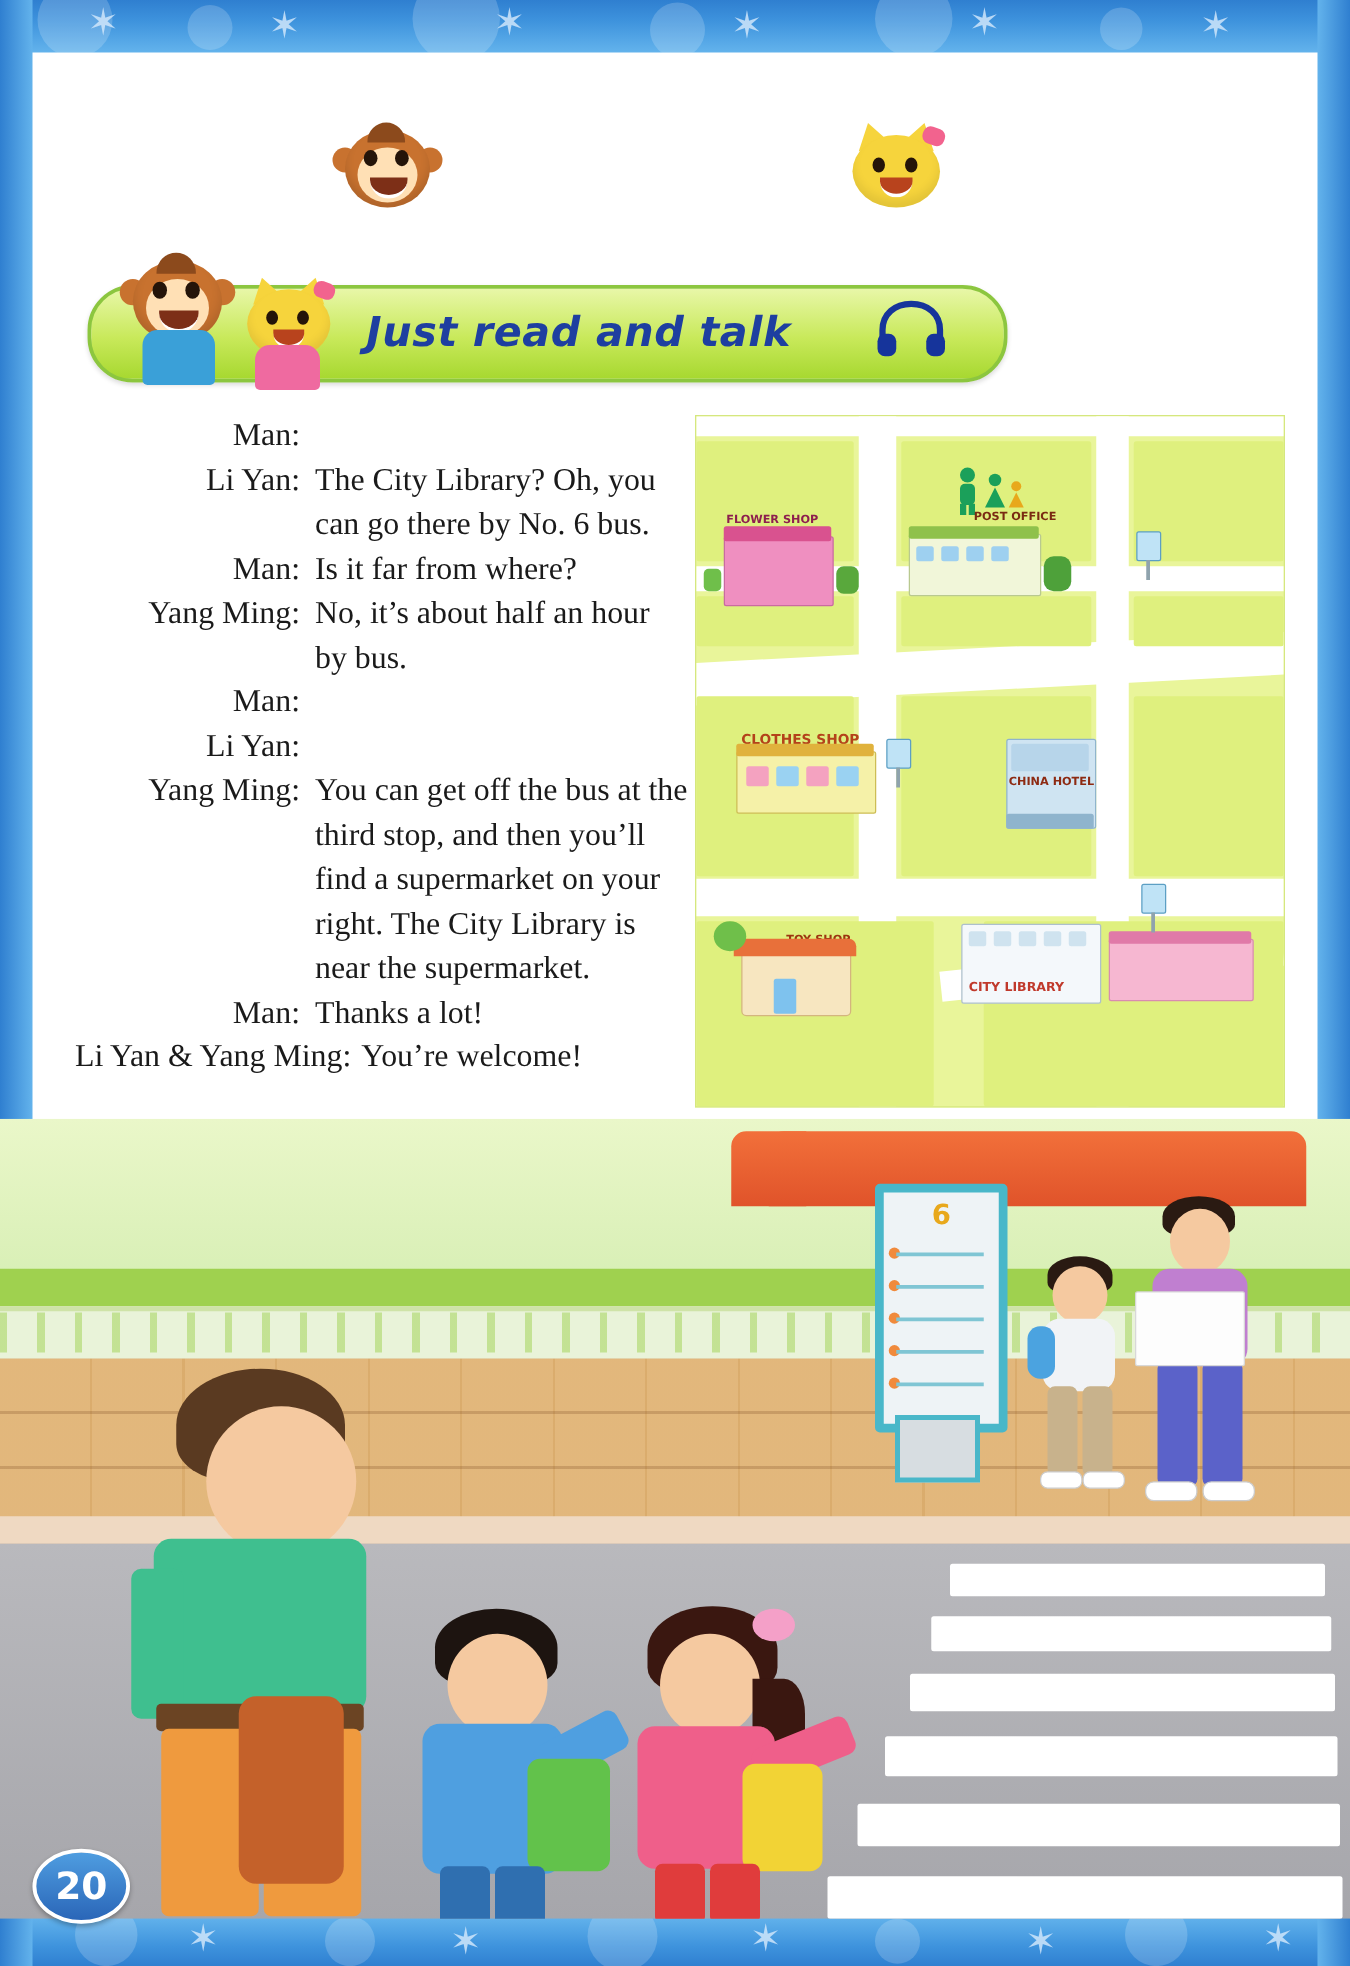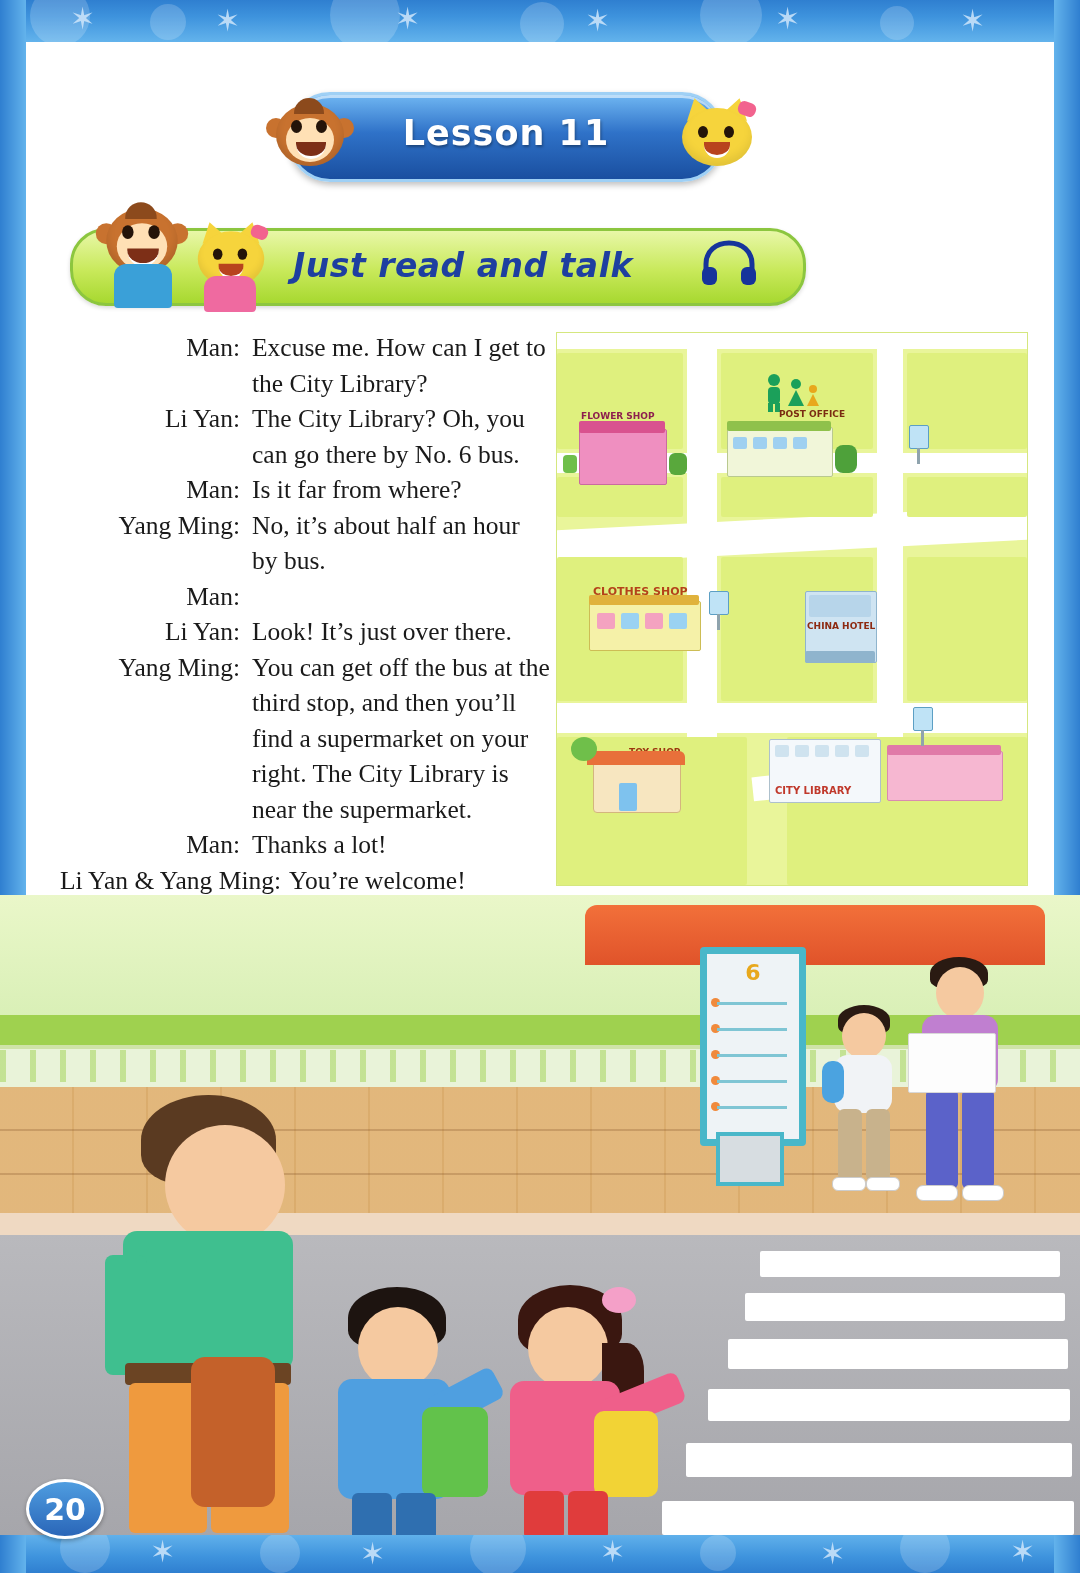--- a/index.html
+++ b/index.html
@@ -330,23 +330,20 @@
     <div class="bubble" style="left:900px;top:-10px;width:50px;height:50px;"></div>
     <div class="star" style="left:150px;top:4px;">✶</div>
     <div class="star" style="left:360px;top:6px;">✶</div>
     <div class="star" style="left:600px;top:4px;">✶</div>
     <div class="star" style="left:820px;top:6px;">✶</div>
     <div class="star" style="left:1010px;top:4px;">✶</div>
   </div>
   <div class="border-left"></div>
   <div class="border-right"></div>
 
-  <div class="lesson-banner">
-    <div class="label">Lesson 11</div>
-  </div>
 
   <div class="monkey" style="left:272px;top:98px;">
     <div class="ear l"></div>
       <div class="ear r"></div>
     <div class="head"></div>
       <div class="top"></div>
     <div class="face"></div>
     <div class="eye l"></div>
       <div class="eye r"></div>
     <div class="mouth"></div>
@@ -393,40 +390,38 @@
     <svg width="58" height="46" viewBox="0 0 58 46">
       <path d="M6 34 V24 C6 11 16 3 29 3 C42 3 52 11 52 24 V34" fill="none" stroke="#16349b" stroke-width="5" stroke-linecap="round"></path>
       <rect x="2" y="27" width="15" height="18" rx="6" fill="#16349b"></rect>
       <rect x="41" y="27" width="15" height="18" rx="6" fill="#16349b"></rect>
     </svg>
   </div>
 
   <div class="dialogue">
     <div class="line">
       <div class="speaker">Man:</div>
-      <div class="utterance">Excuse me. How can I get to the City Library?</div>
     </div>
     <div class="line">
       <div class="speaker">Li Yan:</div>
       <div class="utterance">The City Library? Oh, you can go there by No. 6 bus.</div>
     </div>
     <div class="line">
       <div class="speaker">Man:</div>
       <div class="utterance">Is it far from where?</div>
     </div>
     <div class="line">
       <div class="speaker">Yang Ming:</div>
       <div class="utterance">No, it’s about half an hour by bus.</div>
     </div>
     <div class="line">
       <div class="speaker">Man:</div>
     </div>
     <div class="line">
       <div class="speaker">Li Yan:</div>
-      <div class="utterance">Look! It’s just over there.</div>
     </div>
     <div class="line">
       <div class="speaker">Yang Ming:</div>
       <div class="utterance">You can get off the bus at the third stop, and then you’ll find a supermarket on your right. The City Library is near the supermarket.</div>
     </div>
     <div class="line">
       <div class="speaker">Man:</div>
       <div class="utterance">Thanks a lot!</div>
     </div>
     <div class="line wide">

